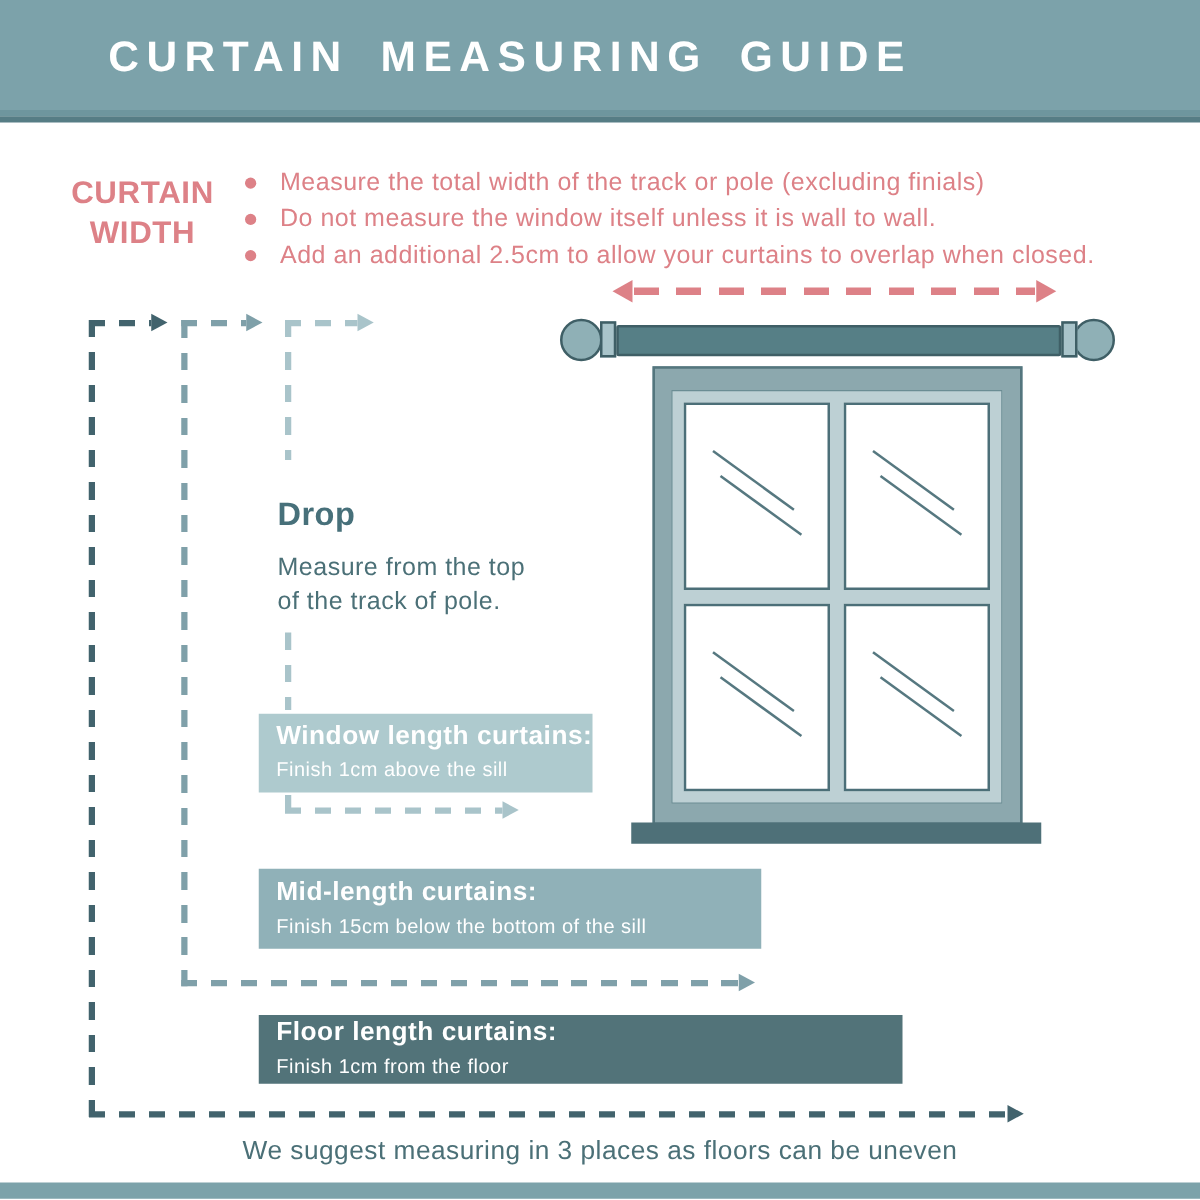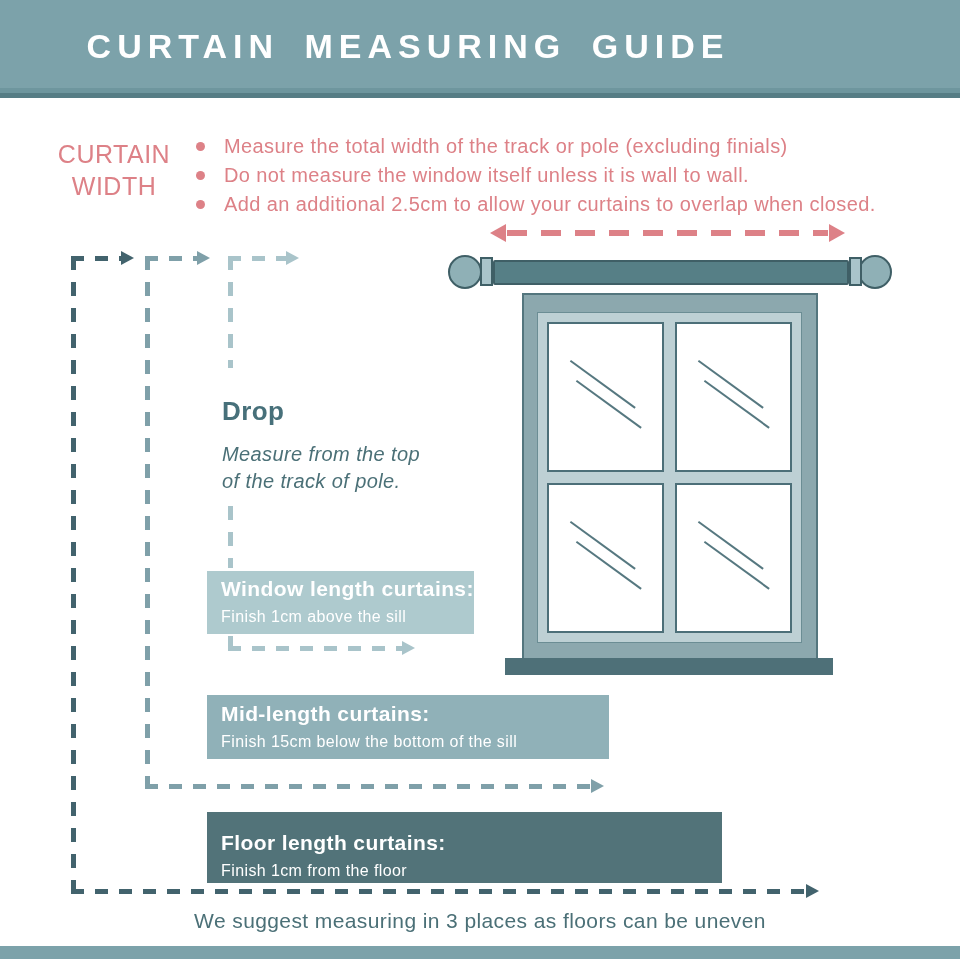--- a/index.html
+++ b/index.html
@@ -11,21 +11,21 @@
   .header{position:absolute;left:0;top:0;width:960px;height:88px;background:var(--header-teal,#7ca2aa);}
   .header-mid{position:absolute;left:0;top:88px;width:960px;height:5px;background:#6e969e;}
   .header-rule{position:absolute;left:0;top:93px;width:960px;height:5px;background:var(--header-line,#567d85);}
   .header-title{
     position:absolute;left:0;top:27px;width:816px;text-align:center;
     color:#ffffff;font-size:34px;font-weight:bold;letter-spacing:6px;word-spacing:10px;
   }
   
   .cw-label{
     position:absolute;left:38px;top:138px;width:152px;text-align:center;
-    color:var(--coral,#dd8187);font-weight:normal;font-size:25px;line-height:32px;letter-spacing:.5px;
+    color:var(--coral,#dd8187);font-weight:bold;font-size:25px;line-height:32px;letter-spacing:.5px;
   }
   .bullets{position:absolute;left:196px;top:133px;width:740px;}
   .bullet-item{display:flex;margin-bottom:2px;}
   .bullet-dot{width:9px;height:9px;border-radius:50%;background:var(--coral,#dd8187);margin:9px 19px 0 0;flex:none;}
   .bullet-text{color:var(--coral,#dd8187);font-size:20px;line-height:27px;letter-spacing:.4px;}
   
   .dash-h{position:absolute;height:5px;}
   .dash-v{position:absolute;width:5px;}
   .dash-h.dark{background:repeating-linear-gradient(90deg,var(--dark-dash,#42636d) 0 13px,transparent 13px 24px);}
   .dash-v.dark{background:repeating-linear-gradient(180deg,var(--dark-dash,#42636d) 0 14px,transparent 14px 26px);}
@@ -55,27 +55,27 @@
   .win-outer{position:absolute;left:522px;top:293px;width:292px;height:363px;background:#8ca8ae;border:2px solid #54767e;}
   .win-inner{position:absolute;left:537px;top:312px;width:263px;height:329px;background:#bdd0d4;border:1px solid #6b8d94;}
   .pane-grid{position:absolute;left:547px;top:322px;width:245px;height:311px;display:grid;
     grid-template-columns:1fr 1fr;grid-template-rows:1fr 1fr;gap:11px;}
   .pane{background:#ffffff;border:2px solid #4c6f78;position:relative;overflow:hidden;}
   .shine{position:absolute;width:80px;height:2px;background:#567880;transform:rotate(36deg);transform-origin:0 0;}
   .s1{left:22px;top:36px;} .s2{left:28px;top:56px;}
   .sill{position:absolute;left:505px;top:658px;width:328px;height:17px;background:#4e7078;}
   
   .drop-head{position:absolute;left:222px;top:396px;color:#47707a;font-size:26px;font-weight:bold;letter-spacing:.4px;}
-  .drop-body{position:absolute;left:222px;top:441px;color:var(--teal-text,#4b7077);font-size:20px;line-height:27px;letter-spacing:.4px;font-style:italic;}
+  .drop-body{position:absolute;left:222px;top:441px;color:var(--teal-text,#4b7077);font-size:20px;line-height:27px;letter-spacing:.4px;}
   
   .lenbox{position:absolute;left:207px;display:flex;flex-direction:column;justify-content:center;
     padding-left:14px;box-sizing:border-box;color:#ffffff;}
   .box1{top:571px;width:267px;height:63px;background:var(--box-light,#aecace);}
   .box2{top:695px;width:402px;height:64px;background:var(--box-medium,#90b1b8);}
-  .box3{top:812px;width:515px;height:71px;background:var(--box-dark,#527379);justify-content:flex-end;}
+  .box3{top:812px;width:515px;height:55px;background:var(--box-dark,#527379);}
   .box-title{font-size:21px;font-weight:bold;letter-spacing:.4px;line-height:25px;}
   .box-sub{font-size:16px;letter-spacing:.4px;line-height:25px;margin-top:3px;}
   
   .note{position:absolute;left:0;top:909px;width:960px;text-align:center;
     color:var(--teal-text,#4b7077);font-size:21px;letter-spacing:.4px;}
   .footer-strip{position:absolute;left:0;top:946px;width:960px;height:13px;background:var(--header-teal,#7ca2aa);}
 </style>
 </head>
 <body>
 

